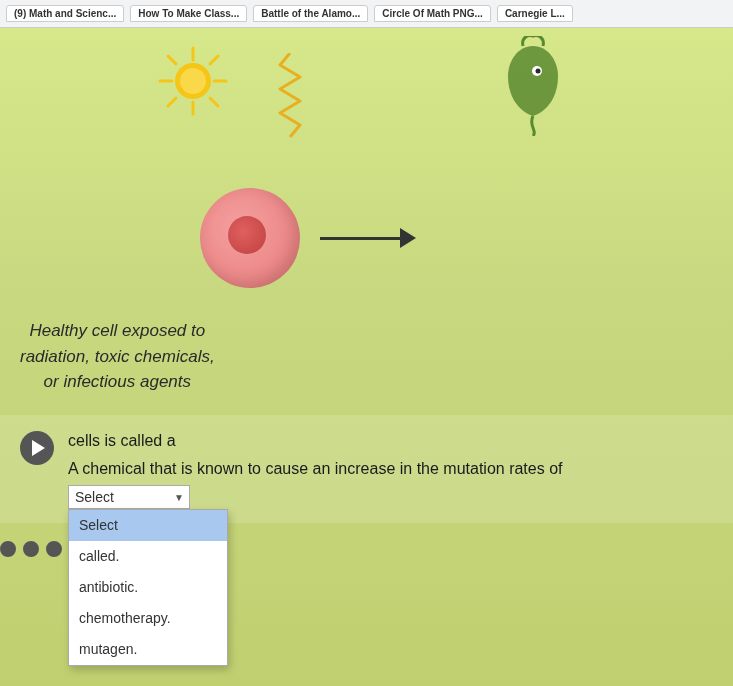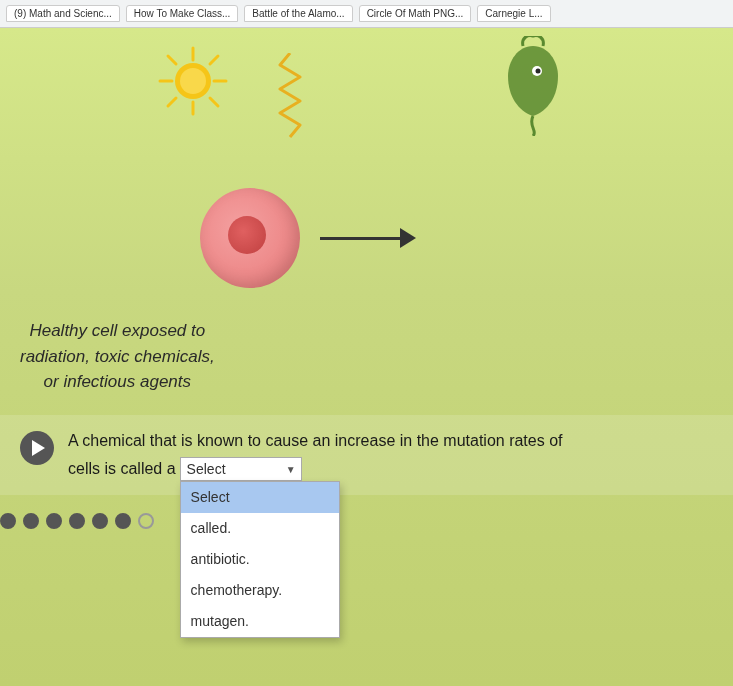--- a/index.html
+++ b/index.html
@@ -30,20 +30,21 @@
       background: #fff;
       border: 1px solid #ccc;
       border-radius: 3px 3px 0 0;
       padding: 2px 7px;
       font-size: 10px;
       white-space: nowrap;
       overflow: hidden;
       text-overflow: ellipsis;
       max-width: 130px;
       color: #333;
+      font-weight: bold;
     }
 
     
     .main-content {
       background: linear-gradient(180deg, #d6e88a 0%, #c8d880 40%, #c0d070 100%);
       width: 100%;
       height: calc(686px - 28px);
       position: relative;
       display: flex;
       flex-direction: column;
@@ -343,22 +344,22 @@
   </div>
 
   <div class="question-row">
 
     <div class="audio-btn">
       <div class="audio-icon-triangle"></div>
     </div>
 
     <div class="question-text-area">
       <div class="question-text">
+        <span>cells is called a</span>
         <span style="width:100%">A chemical that is known to cause an increase in the mutation rates of</span>
-        <span>cells is called a</span>
         <div class="dropdown-wrapper">
           <select class="dropdown-select">
             
           <option>Select</option><option>mutagen.</option><option>antibiotic.</option><option>chemotherapy.</option><option>cyclin.</option></select>
           <span class="dropdown-chevron">▼</span>
           
           <div class="dropdown-open-container">
 
           <div class="dropdown-option highlighted">Select</div>
               <div class="dropdown-option">called.</div>

